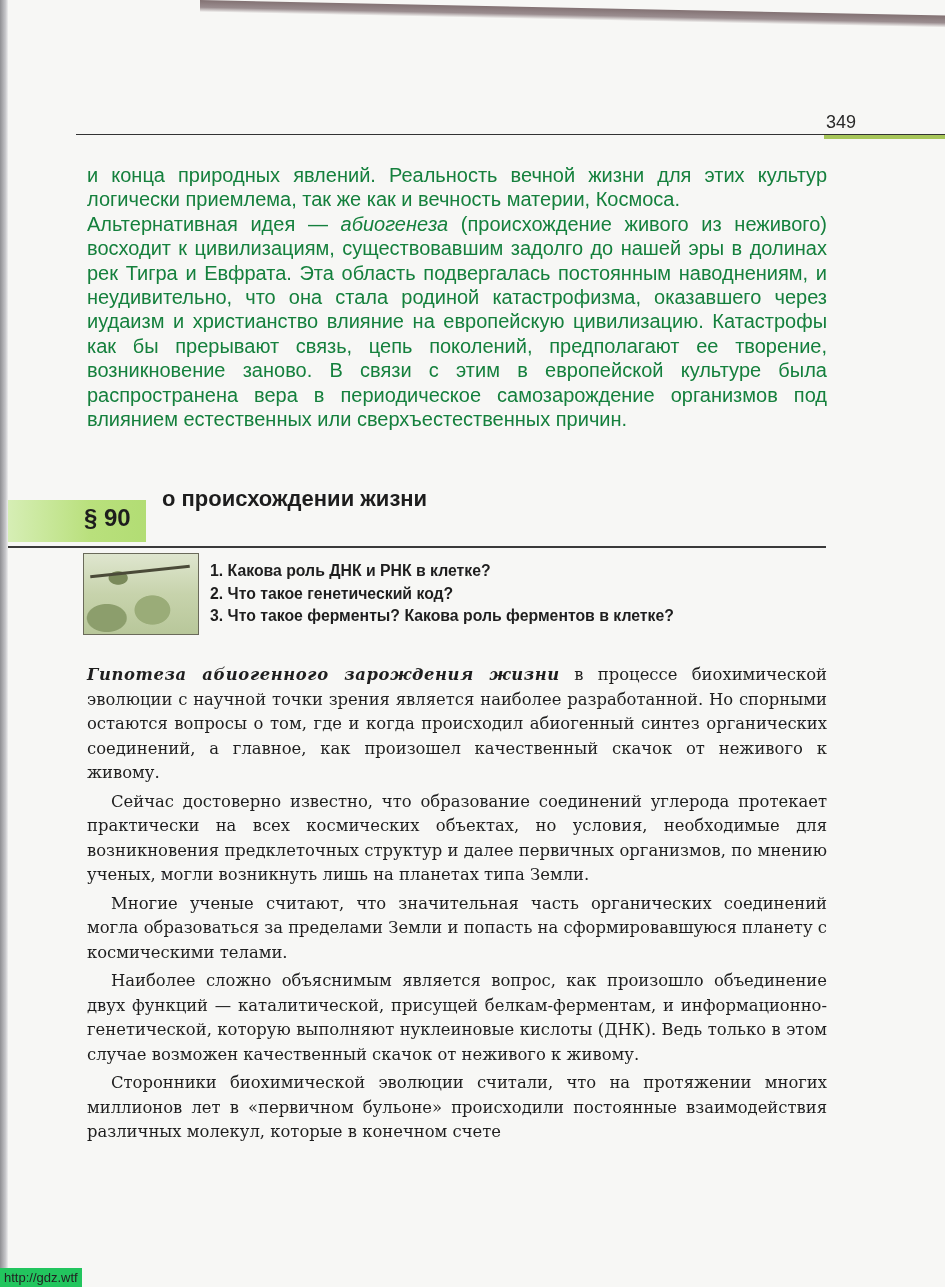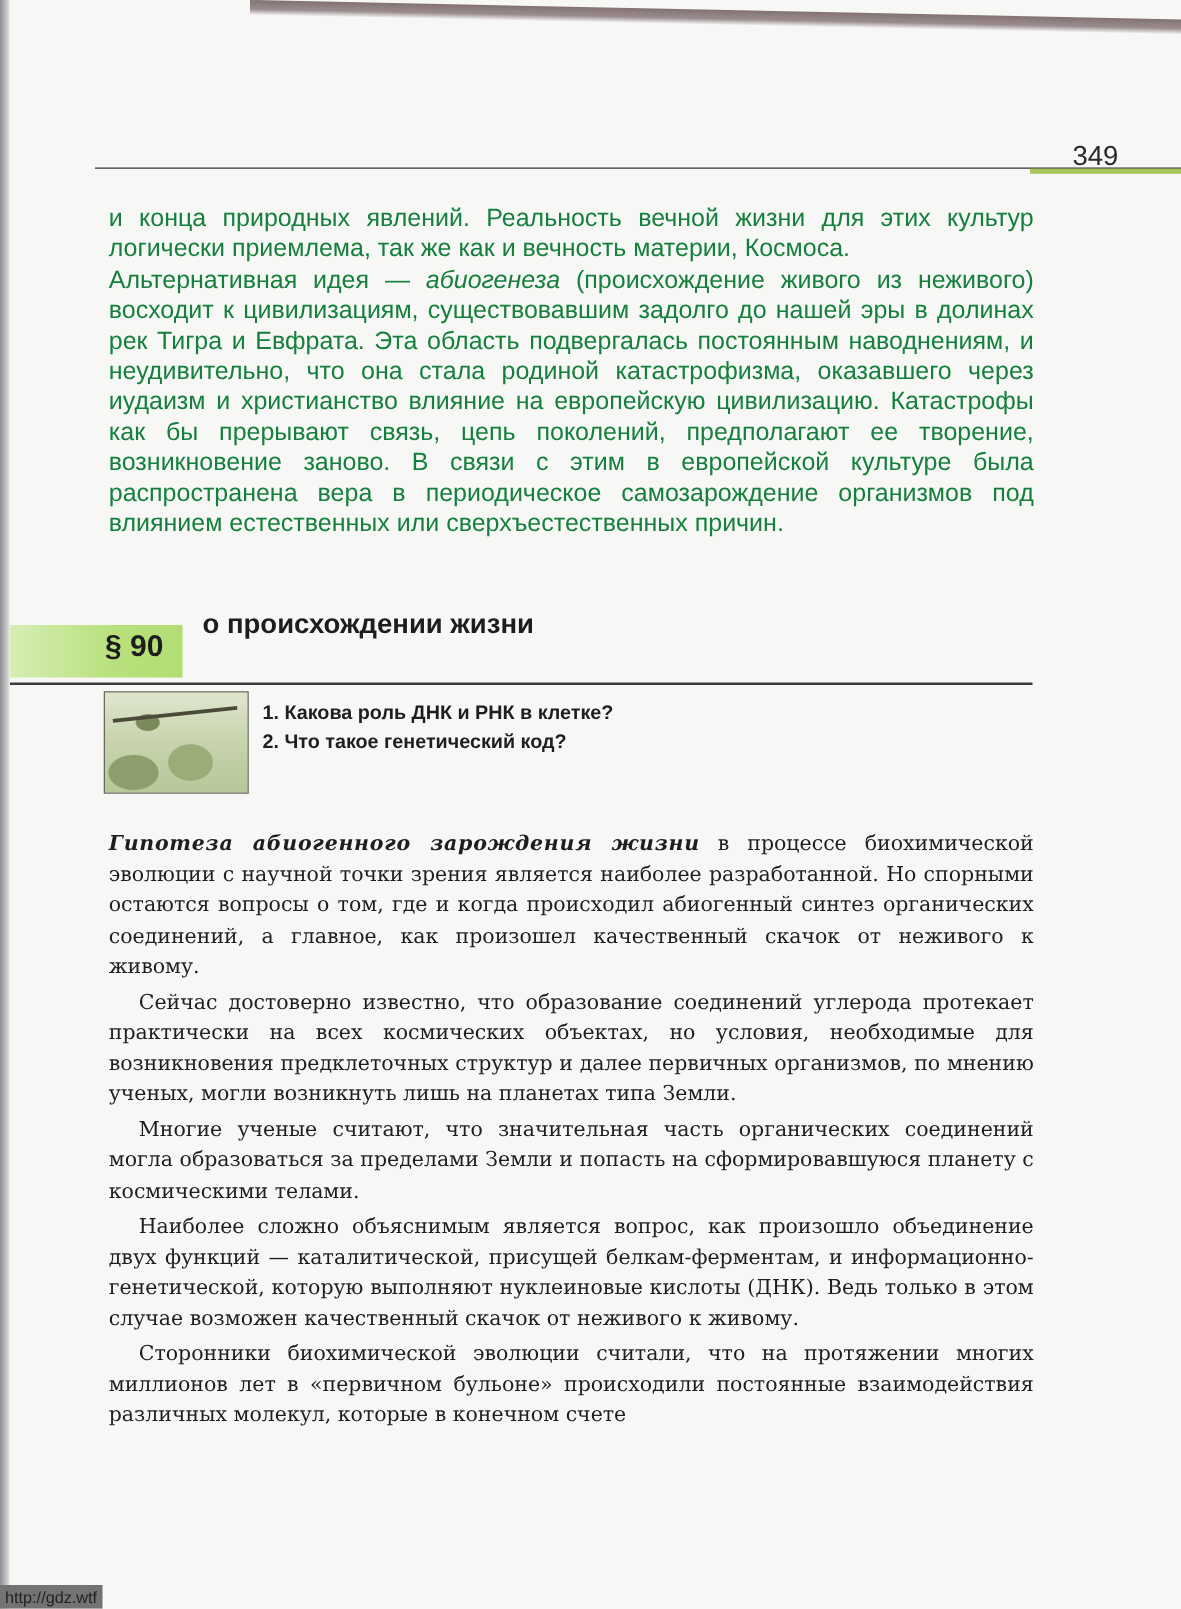--- a/index.html
+++ b/index.html
@@ -19,21 +19,21 @@
     background: linear-gradient(90deg, #8f8f93, #c8c8cb 70%, #eeeeee);
   }
   .running-head {
     position: absolute; left: 76px; top: 110px; width: 869px; height: 24px;
     border-bottom: 1.5px solid #333;
   }
   .running-head .title {
     position: absolute; left: 450px; top: 3px; font-size: 17px; color: #2a2a2a;
   }
   .running-head .pageno {
-    position: absolute; left: 750px; top: 2px; font-size: 22px; color: #2a2a2a; margin-left: 32px;
+    position: absolute; left: 750px; top: 2px; font-size: 18px; color: #2a2a2a;
   }
   .running-head .accent {
     position: absolute; left: 748px; top: 25px; width: 121px; height: 4px; background: #a7c65a;
   }
   .sans-block {
     position: absolute; left: 87px; top: 163px; width: 740px;
     font-size: 20px; line-height: 24.4px; text-align: justify; color: #15803d;
   }
   .sans-block p { margin: 0; }
   .sans-block em { font-style: italic; }
@@ -70,21 +70,21 @@
   .serif-block {
     position: absolute; left: 87px; top: 663px; width: 740px;
     font-family: "DejaVu Serif", "Liberation Serif", serif;
     font-size: 16.4px; line-height: 24.5px; text-align: justify; color: #1e1e1e;
   }
   .serif-block p { margin: 0 0 4px 0; }
   .serif-block p.indent { text-indent: 24px; }
   .serif-block .term { font-style: italic; font-weight: bold; letter-spacing: .6px; margin-top: 27px; }
   .watermark {
     position: absolute; left: 0; top: 1268px; height: 19px; padding: 0 4px;
-    background: #737373; font-size: 13px; line-height: 19px; color: #222;
+    background: #22c55e; font-size: 13px; line-height: 19px; color: #222;
   }
 </style>
 </head>
 <body>
 
 <div class="spine"></div>
 <div class="scan-top"></div>
 
 <header class="running-head">
   <span class="pageno">349</span>
@@ -103,20 +103,21 @@
 </h2>
 <div class="section-rule"></div>
 
 <div class="thumb">
   <div class="branch"></div>
 </div>
 
 <div class="questions">
   <div>1.  Какова роль ДНК и РНК в клетке?</div>
   <div>2.  Что такое генетический код?</div>
+  <div>3.  Что такое ферменты? Какова роль ферментов в клетке?</div>
 </div>
 
 <section class="serif-block">
   <p><span class="term">Гипотеза абиогенного зарождения жизни</span><span> в процессе биохимической эволюции с научной точки зрения является наиболее разработанной. Но спорными остаются вопросы о том, где и когда происходил абиогенный синтез органических соединений, а главное, как произошел качественный скачок от неживого к живому.</span></p>
   <p class="indent">Сейчас достоверно известно, что образование соединений углерода протекает практически на всех космических объектах, но условия, необходимые для возникновения предклеточных структур и далее первичных организмов, по мнению ученых, могли возникнуть лишь на планетах типа Земли.</p>
   <p class="indent">Многие ученые считают, что значительная часть органических соединений могла образоваться за пределами Земли и попасть на сформировавшуюся планету с космическими телами.</p>
   <p class="indent">Наиболее сложно объяснимым является вопрос, как произошло объединение двух функций — каталитической, присущей белкам-ферментам, и информационно-генетической, которую выполняют нуклеиновые кислоты (ДНК). Ведь только в этом случае возможен качественный скачок от неживого к живому.</p>
   <p class="indent">Сторонники биохимической эволюции считали, что на протяжении многих миллионов лет в «первичном бульоне» происходили постоянные взаимодействия различных молекул, которые в конечном счете</p>
 </section>
 

